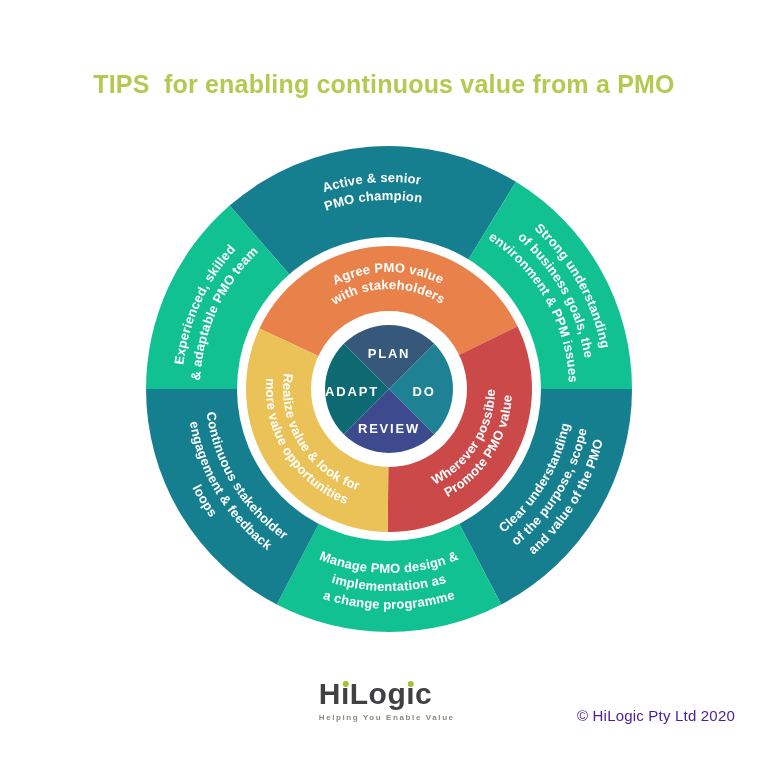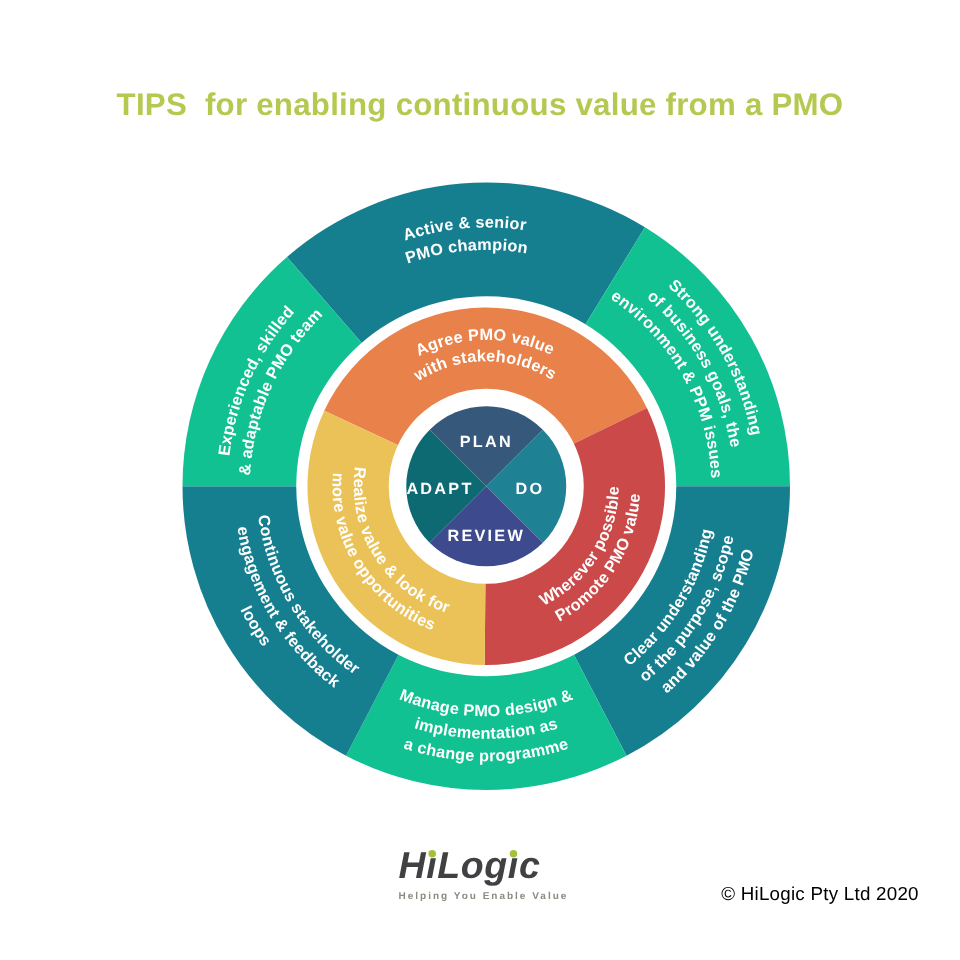--- a/index.html
+++ b/index.html
@@ -13,21 +13,21 @@
     text-align:center;font-size:25px;font-weight:700;
     white-space:pre;letter-spacing:0.2px;margin:0;
   }
   svg text{font-family:"Liberation Sans","DejaVu Sans",sans-serif;}
   #wheel{position:absolute;left:0;top:0;}
   .footer-logo{
     position:absolute;bottom:44px;left:50%;transform:translateX(-48%);
   }
   .logo-inner{display:inline-block;text-align:left;}
   .logo-word{
-    font-size:30px;font-weight:700;letter-spacing:0.5px;line-height:1;font-style:italic;
+    font-size:30px;font-weight:700;letter-spacing:0.5px;line-height:1;
   }
   .logo-word span{display:inline-block;}
   .i-wrap{position:relative;}
   .i-dot{
     position:absolute;top:2px;left:50%;transform:translateX(-50%);
     width:6px;height:6px;border-radius:50%;
   }
   .logo-tagline{
     font-size:8px;letter-spacing:1.6px;margin-top:4px;font-weight:700;text-align:right;
   }
@@ -109,13 +109,13 @@
 
 <div class="footer-logo">
   <div class="logo-inner">
     <div class="logo-word" style="color: rgb(65, 65, 67);">
       <span>H</span><span class="i-wrap"><span class="i-dot" style="background: rgb(162, 194, 60);"></span><span>ı</span></span><span>Log</span><span class="i-wrap"><span class="i-dot" style="background: rgb(162, 194, 60);"></span><span>ı</span></span><span>c</span>
     </div>
     <div class="logo-tagline" style="color: rgb(139, 139, 128);">Helping You Enable Value</div>
   </div>
 </div>
 
-<div class="copyright" style="color: #000000;">© HiLogic Pty Ltd 2020</div>
+<div class="copyright" style="color: #4c1d95;">© HiLogic Pty Ltd 2020</div>
 
 </body></html>

